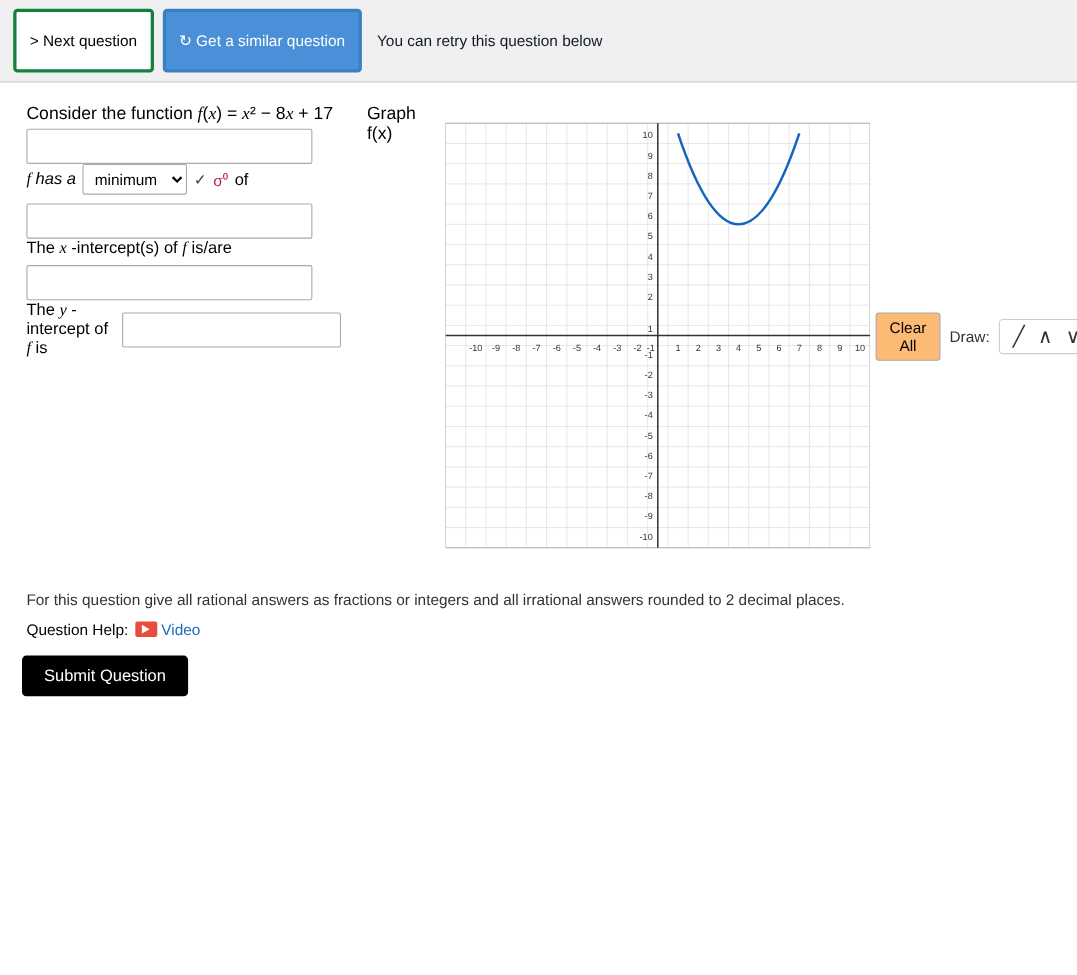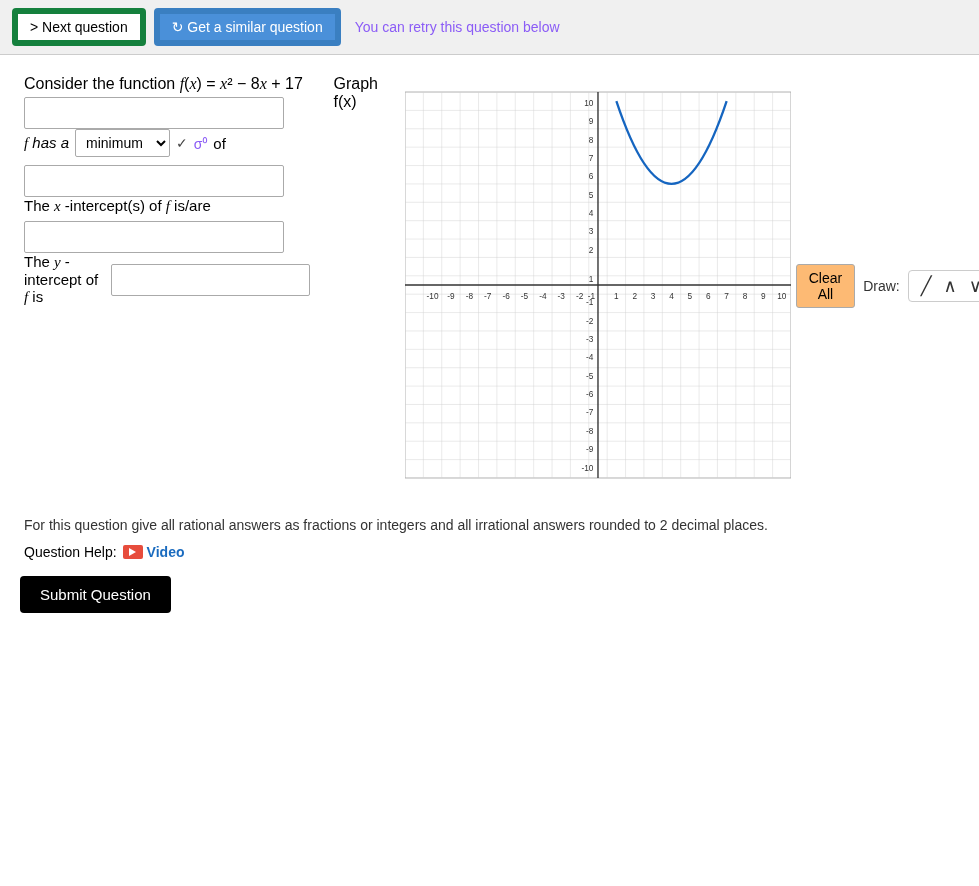--- a/index.html
+++ b/index.html
@@ -13,37 +13,37 @@
     .top-bar {
       display: flex;
       align-items: center;
       background: #f0f0f0;
       padding: 8px 12px;
       border-bottom: 1px solid #ccc;
       gap: 8px;
     }
     .top-bar-btn {
       background: #fff;
-      border: 6px solid #15803d;
+      border: 3px solid #15803d;
       border-radius: 4px;
-      padding: 5px 12px;
+      padding: 18px 12px;
       cursor: pointer;
       font-size: 14px;
       display: flex;
       align-items: center;
       gap: 4px;
     }
     .top-bar-btn.blue {
       background: #4a90d9;
       color: #fff;
       border-color: #3a7fc1;
     }
     .retry-text {
       font-size: 14px;
-      color: #8b5cf6;
+      color: #0f172a;
       margin-left: 6px;
       text-align: right;
     }
 
     .main-content {
       display: flex;
       padding: 20px 24px;
       gap: 24px;
     }
 
@@ -114,21 +114,21 @@
       color: #444;
       font-size: 14px;
     }
 
     .of-text {
       font-size: 15px;
     }
 
     .sigma-icon {
       font-size: 14px;
-      color: #8b5cf6;
+      color: #be185d;
     }
 
     .right-panel {
       display: flex;
       flex-direction: row;
       gap: 5px;
     }
 
     .graph-title {
       font-size: 16px;
@@ -229,21 +229,20 @@
       align-items: center;
       gap: 6px;
     }
 
     .video-link {
       color: #1a6bbf;
       text-decoration: none;
       display: flex;
       align-items: center;
       gap: 4px;
-      font-weight: bold;
     }
 
     .video-icon {
       display: inline-block;
       width: 20px;
       height: 14px;
       background: #e74c3c;
       border-radius: 2px;
       position: relative;
     }

